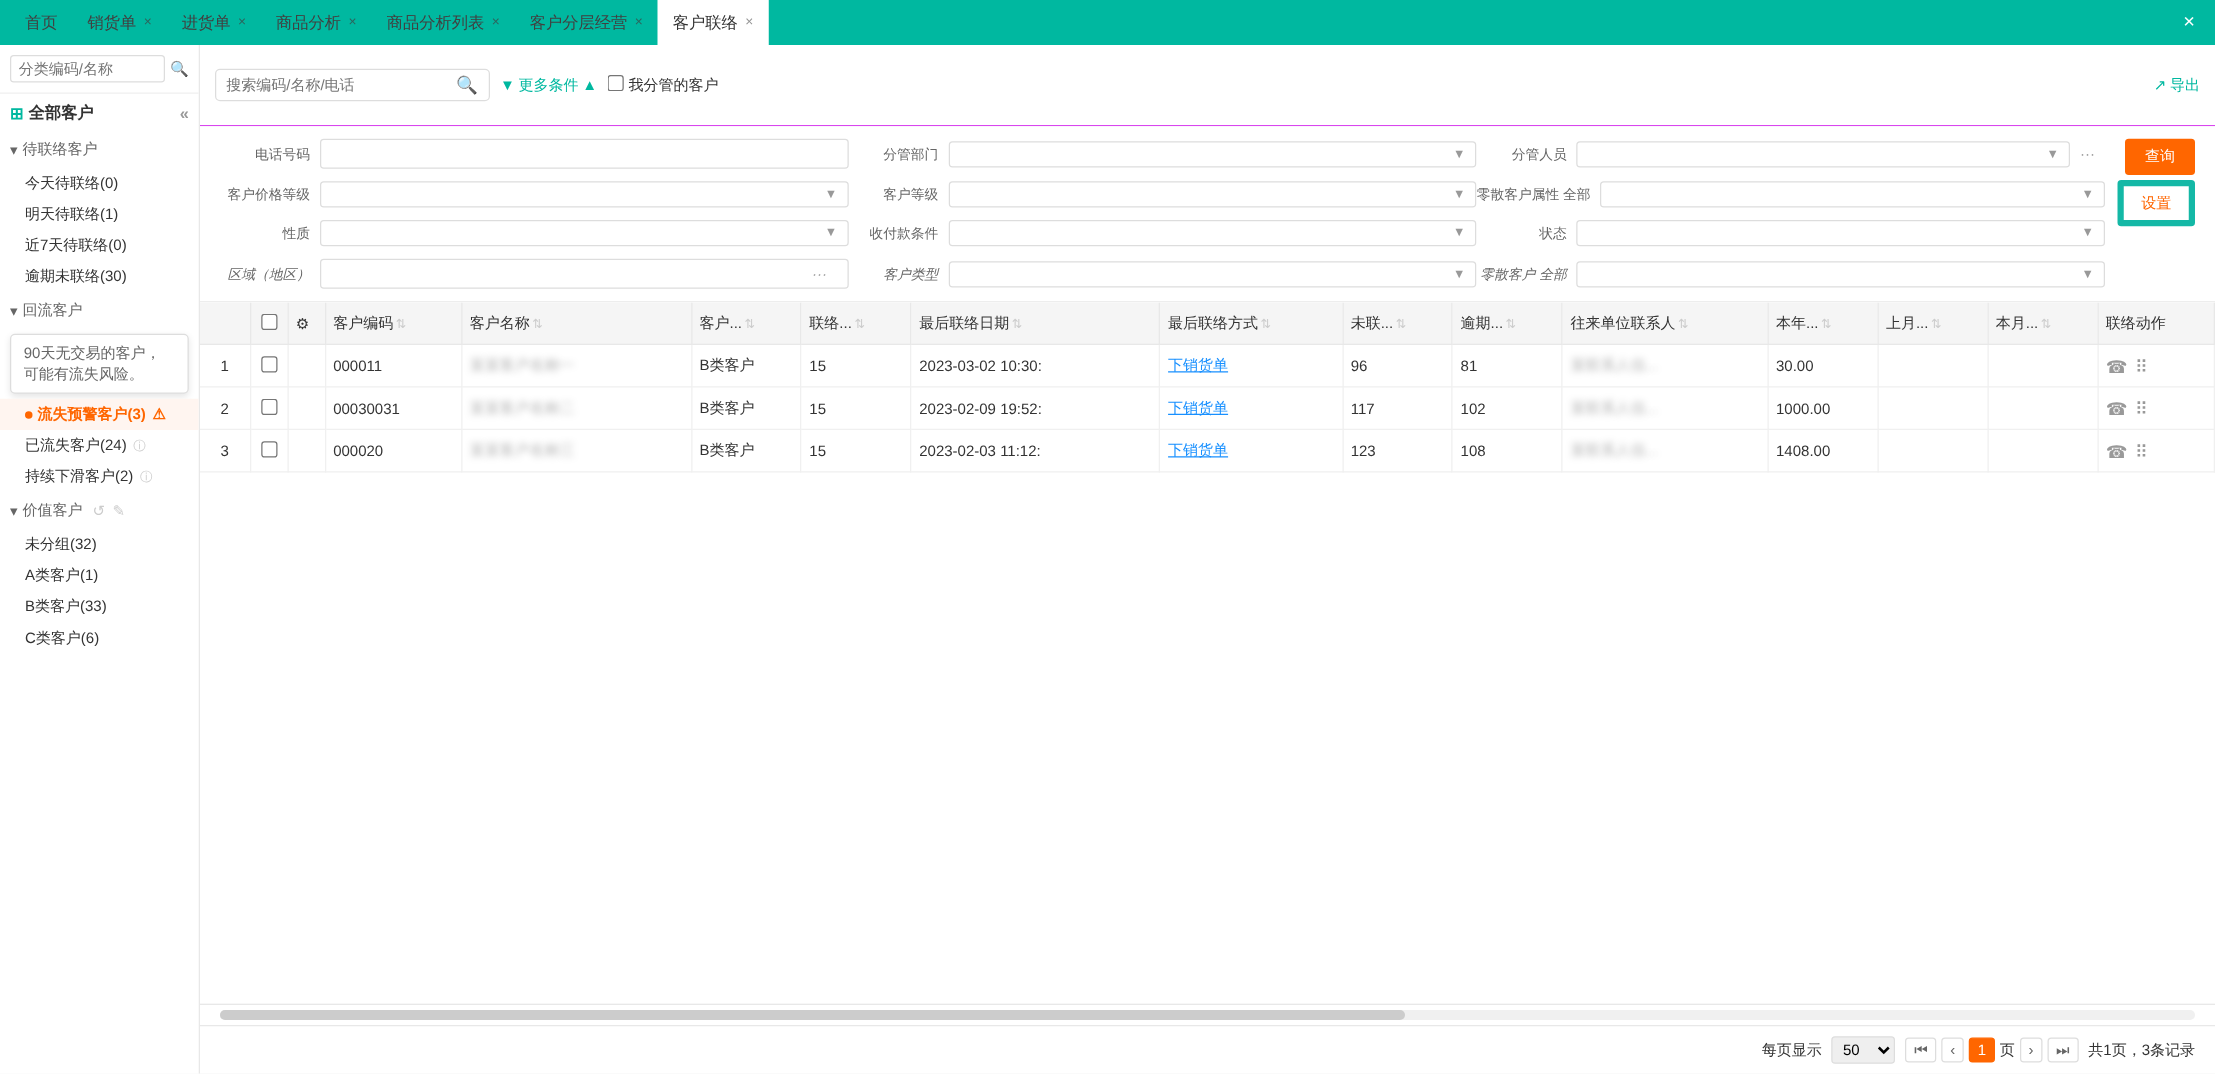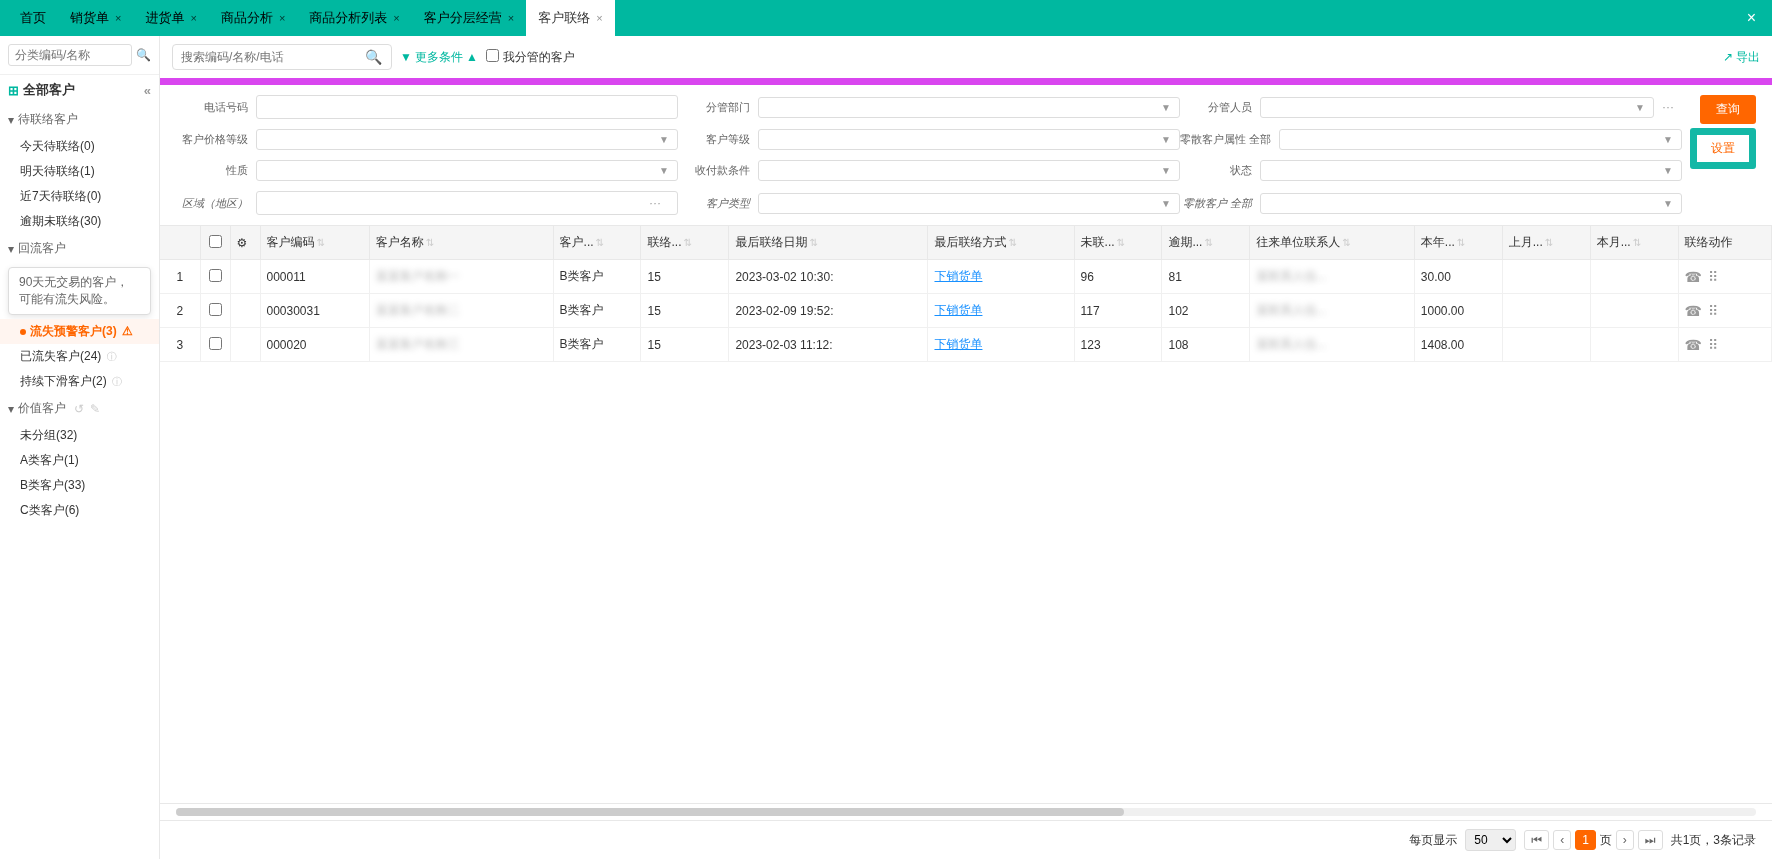--- a/index.html
+++ b/index.html
@@ -1,20 +1,20 @@
 <!DOCTYPE html>
 <html><head>
   <meta charset="utf-8">
   <style>
     * { margin: 0; padding: 0; box-sizing: border-box; }
     body { font-family: 'Microsoft YaHei', Arial, sans-serif; font-size: 12px; background: #f5f5f5; color: #333; width: 1772px; min-height: 859px; overflow-x: hidden; }
 
     
     .top-nav { display: flex; align-items: center; background: #00b8a0; height: 36px; padding: 0 8px; }
-    .nav-tab { display: flex; align-items: center; padding: 0 12px; height: 36px; color: #000000; font-size: 13px; cursor: pointer; position: relative; white-space: nowrap; }
+    .nav-tab { display: flex; align-items: center; padding: 0 12px; height: 36px; color: #404040; font-size: 13px; cursor: pointer; position: relative; white-space: nowrap; }
     .nav-tab.active { background: #fff; color: #333; }
     .nav-tab .close-x { margin-left: 6px; font-size: 11px; color: inherit; opacity: 0.7; }
     .nav-tab.active .close-x { color: #666; }
     .nav-close-btn { margin-left: auto; color: #fff; font-size: 16px; cursor: pointer; padding: 0 8px; }
 
     
     .main-layout { display: flex; height: calc(859px - 36px); border-radius: 10px; }
 
     
     .sidebar { width: 160px; background: #fff; border-right: 1px solid #e8e8e8; overflow-y: auto; flex-shrink: 0; }
@@ -26,39 +26,39 @@
     .sidebar-group-title { padding: 6px 8px; color: #666; font-size: 12px; display: flex; align-items: center; gap: 4px; cursor: pointer; }
     .sidebar-item { padding: 4px 8px 4px 20px; font-size: 12px; color: #333; cursor: pointer; }
     .sidebar-item.active { color: #ff6600; font-weight: bold; background: #fff5f0; }
     .sidebar-item.active .dot { display: inline-block; width: 6px; height: 6px; background: #ff6600; border-radius: 50%; margin-right: 4px; }
     .tooltip-box { background: #fff; border: 1px solid #ddd; border-radius: 4px; padding: 6px 10px; font-size: 12px; color: #666; margin: 4px 8px; box-shadow: 0 2px 6px rgba(0,0,0,0.1); }
 
     
     .content { flex: 1; display: flex; flex-direction: column; overflow: hidden; }
 
     
-    .search-bar { display: flex; align-items: center; background: #fff; padding: 8px 12px; border-bottom: 7px solid #d946ef; gap: 8px; }
+    .search-bar { display: flex; align-items: center; background: #fff; padding: 19px 12px; border-bottom: 1px solid #d946ef; gap: 8px; }
     .search-input-wrap { display: flex; align-items: center; border: 1px solid #ddd; border-radius: 4px; padding: 4px 8px; gap: 4px; min-width: 220px; }
     .search-input-wrap input { border: none; outline: none; font-size: 12px; width: 180px; color: #999; }
     .search-icon { color: #ff6600; font-size: 14px; cursor: pointer; }
     .filter-btn { display: flex; align-items: center; gap: 3px; color: #00b8a0; cursor: pointer; font-size: 12px; }
     .my-customer-check { display: flex; align-items: flex-start; gap: 4px; font-size: 12px; color: #333; cursor: pointer; }
     .export-btn { margin-left: auto; display: flex; align-items: center; gap: 3px; color: #00b8a0; cursor: pointer; font-size: 12px; }
 
     
     .filter-panel { background: #fff; border-bottom: 1px solid #e8e8e8; padding: 10px 16px; }
     .filter-row { display: flex; align-items: center; margin-bottom: 10px; gap: 0; }
     .filter-field { display: flex; align-items: center; flex: 1; min-width: 0; }
     .filter-label { color: #666; font-size: 11px; white-space: nowrap; min-width: 80px; text-align: right; padding-right: 8px; }
     .filter-input { border: 1px solid #ddd; border-radius: 3px; padding: 4px 8px; font-size: 12px; flex: 1; outline: none; }
     .filter-select { border: 1px solid #ddd; border-radius: 3px; padding: 4px 8px; font-size: 12px; flex: 1; display: flex; align-items: center; justify-content: space-between; cursor: pointer; background: #fff; }
     .filter-select .arrow { color: #999; font-size: 10px; }
     .filter-more-btn { color: #999; font-size: 12px; cursor: pointer; padding: 0 8px; }
     .query-btn { background: #ff6600; color: #fff; border: none; border-radius: 3px; padding: 6px 16px; font-size: 12px; cursor: pointer; margin-left: 8px; }
-    .settings-btn { background: #fff; color: #ff6600; border: 7px solid #14b8a6; border-radius: 3px; padding: 5px 14px; font-size: 12px; cursor: pointer; margin-top: 4px; }
+    .settings-btn { background: #fff; color: #ff6600; border: 5px solid #14b8a6; border-radius: 3px; padding: 5px 14px; font-size: 12px; cursor: pointer; margin-top: 4px; }
     .filter-actions { display: flex; flex-direction: column; align-items: flex-end; margin-left: 8px; }
 
     
     .table-area { flex: 1; overflow: auto; background: #fff; }
     table { width: 100%; border-collapse: collapse; font-size: 12px; }
     thead tr { background: #f5f5f5; }
     th { padding: 8px 6px; text-align: left; border-bottom: 1px solid #e8e8e8; border-right: 1px solid #e8e8e8; font-weight: normal; color: #333; white-space: nowrap; font-size: 12px; }
     td { padding: 8px 6px; border-bottom: 1px solid #f0f0f0; border-right: 1px solid #f0f0f0; color: #333; white-space: nowrap; font-size: 12px; }
     .th-sort { display: flex; align-items: center; gap: 2px; cursor: pointer; }
     .sort-icon { color: #ccc; font-size: 10px; }

